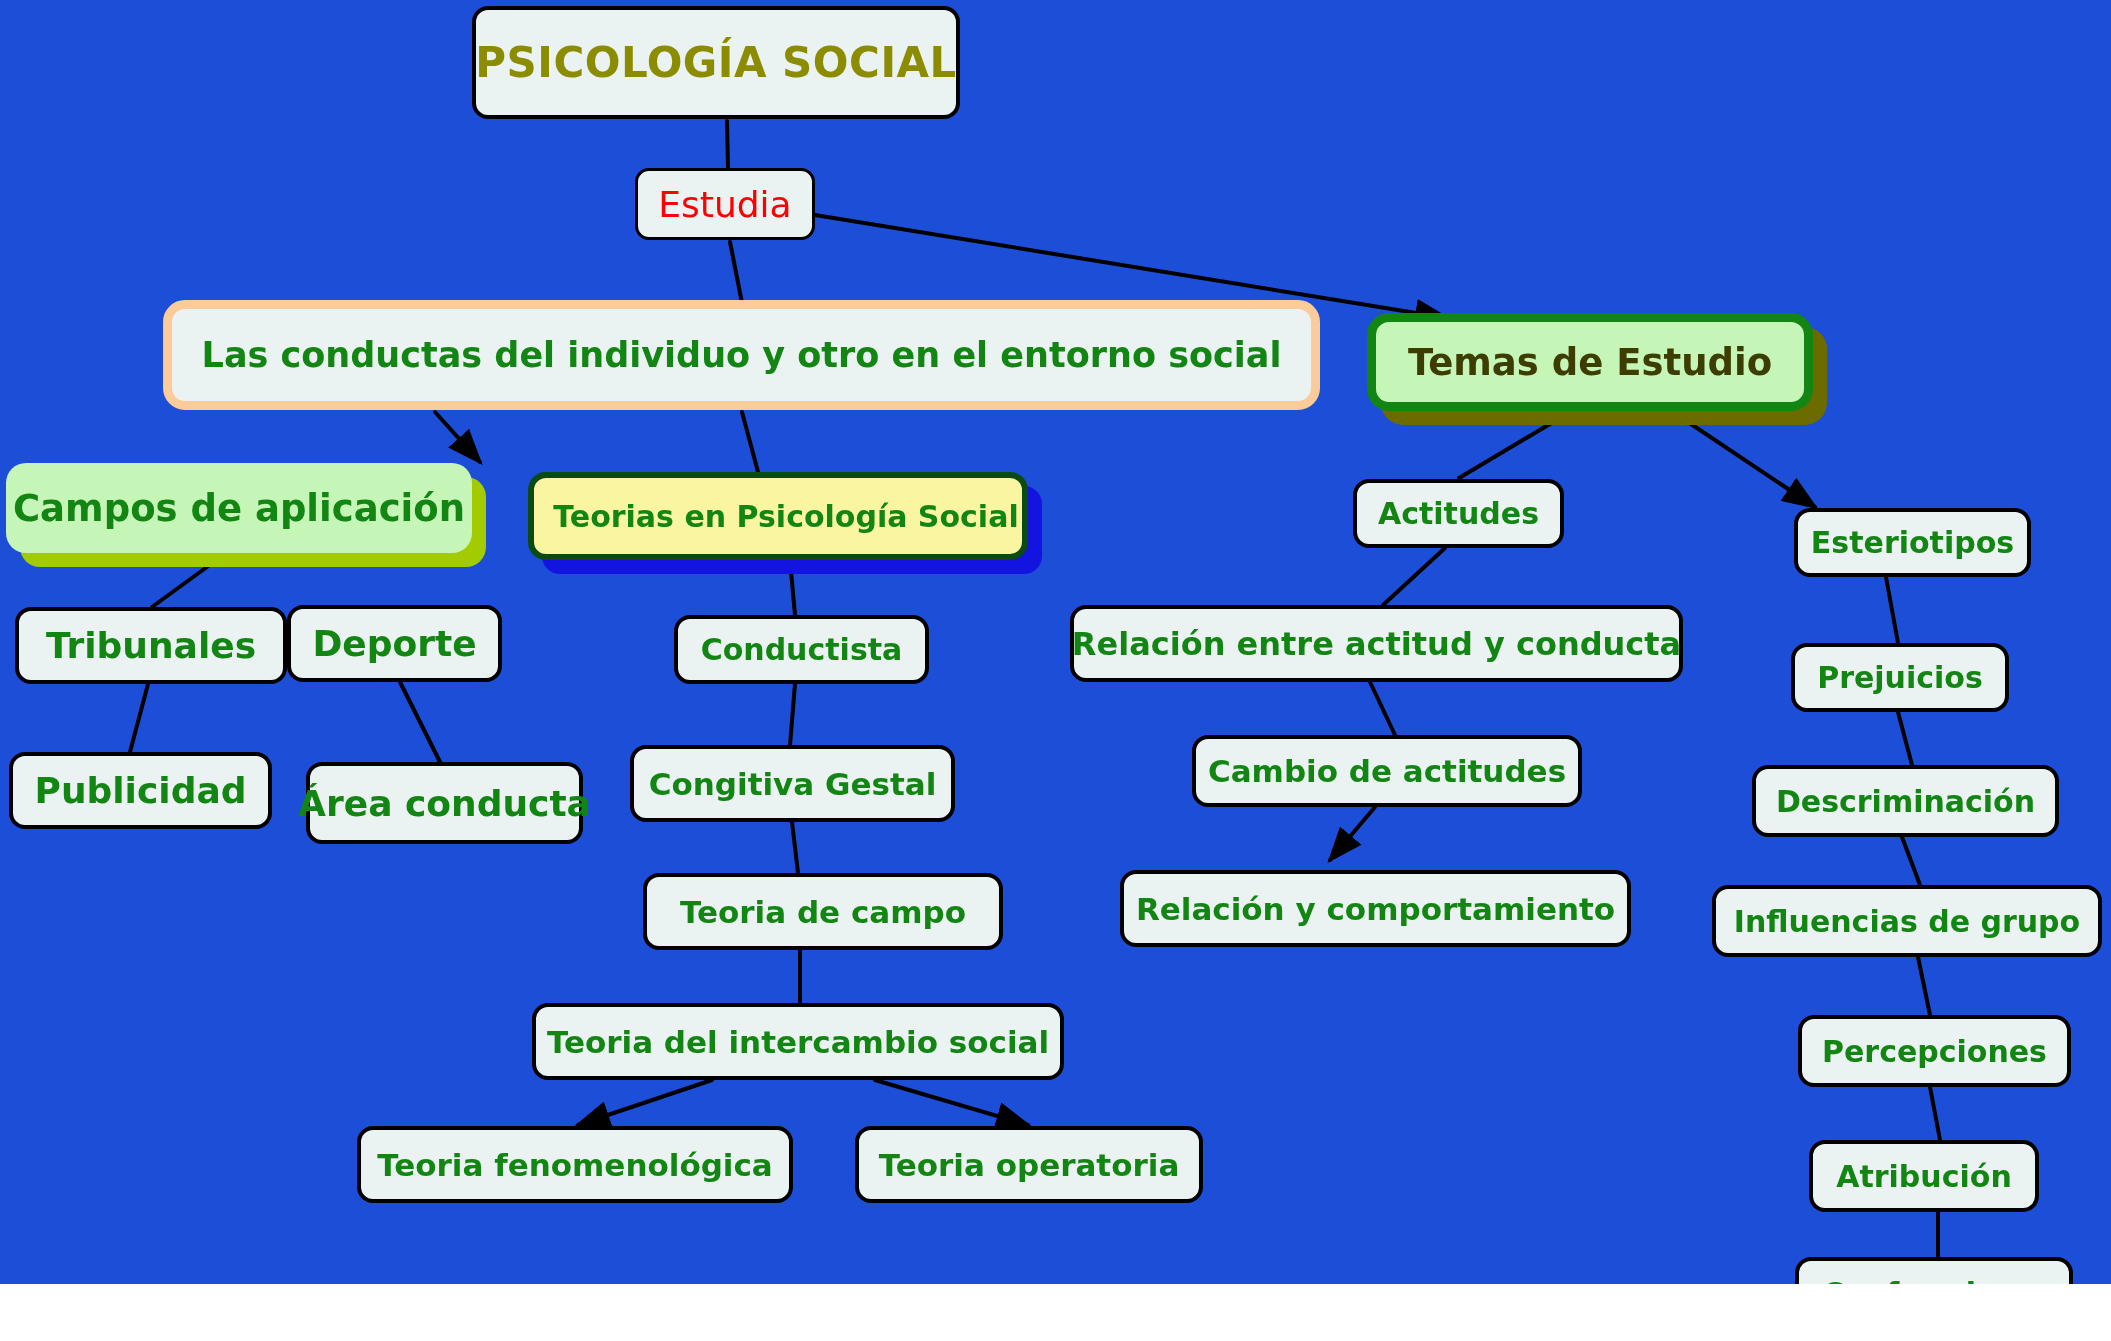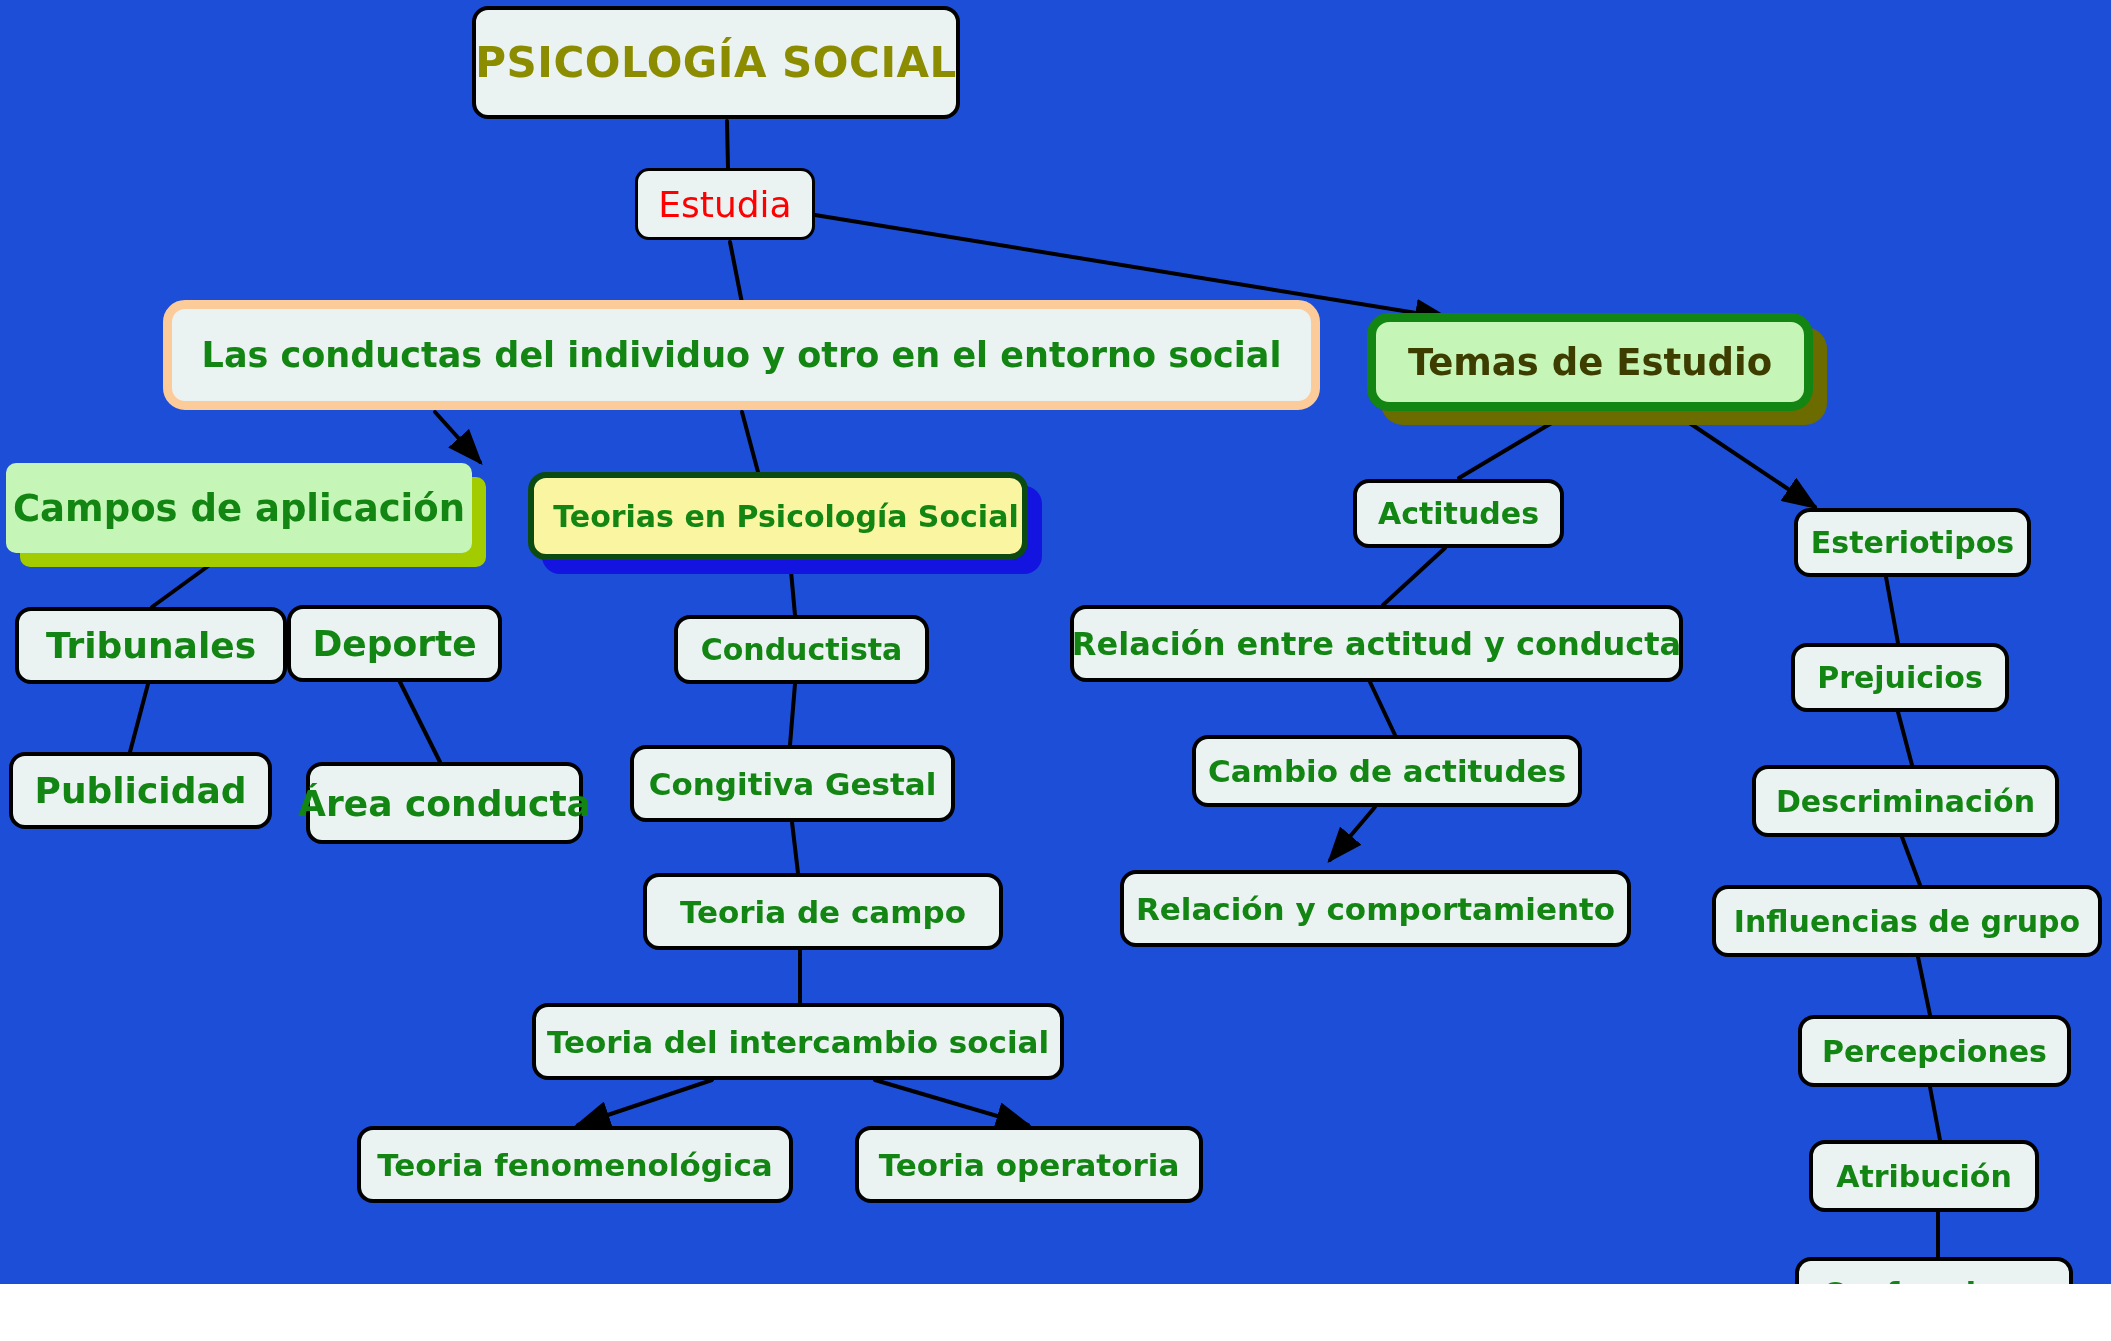--- a/index.html
+++ b/index.html
@@ -129,21 +129,21 @@
       </div>
       <div class="node n-link" style="left: 635px; top: 168px; width: 180px; height: 72px; font-size: 36px;">
         <span>Estudia</span>
       </div>
       <div class="node n-peach" style="left: 163px; top: 300px; width: 1157px; height: 110px; font-size: 35px;">
         <span>Las conductas del individuo y otro en el entorno social</span>
       </div>
       <div class="node n-greenshadow" style="left: 1367px; top: 313px; width: 446px; height: 98px; font-size: 37px;">
         <span>Temas de Estudio</span>
       </div>
-      <div class="node n-lightgreen" style="left: 6px; top: 463px; width: 466px; height: 90px; font-size: 37px; border-radius: 10px;">
+      <div class="node n-lightgreen" style="left: 6px; top: 463px; width: 466px; height: 90px; font-size: 37px;">
         <span>Campos de aplicación</span>
       </div>
       <div class="node n-yellow" style="left: 528px; top: 472px; width: 500px; height: 88px; font-size: 30px; padding-left: 16px;">
         <span>Teorias en Psicología Social</span>
       </div>
       <div class="node n-plain" style="left: 1353px; top: 479px; width: 211px; height: 69px; font-size: 30px;">
         <span>Actitudes</span>
       </div>
       <div class="node n-plain" style="left: 1766px; top: 508px; width: 237px; height: 69px; font-size: 30px; margin-left: 28px;">
         <span>Esteriotipos</span>

